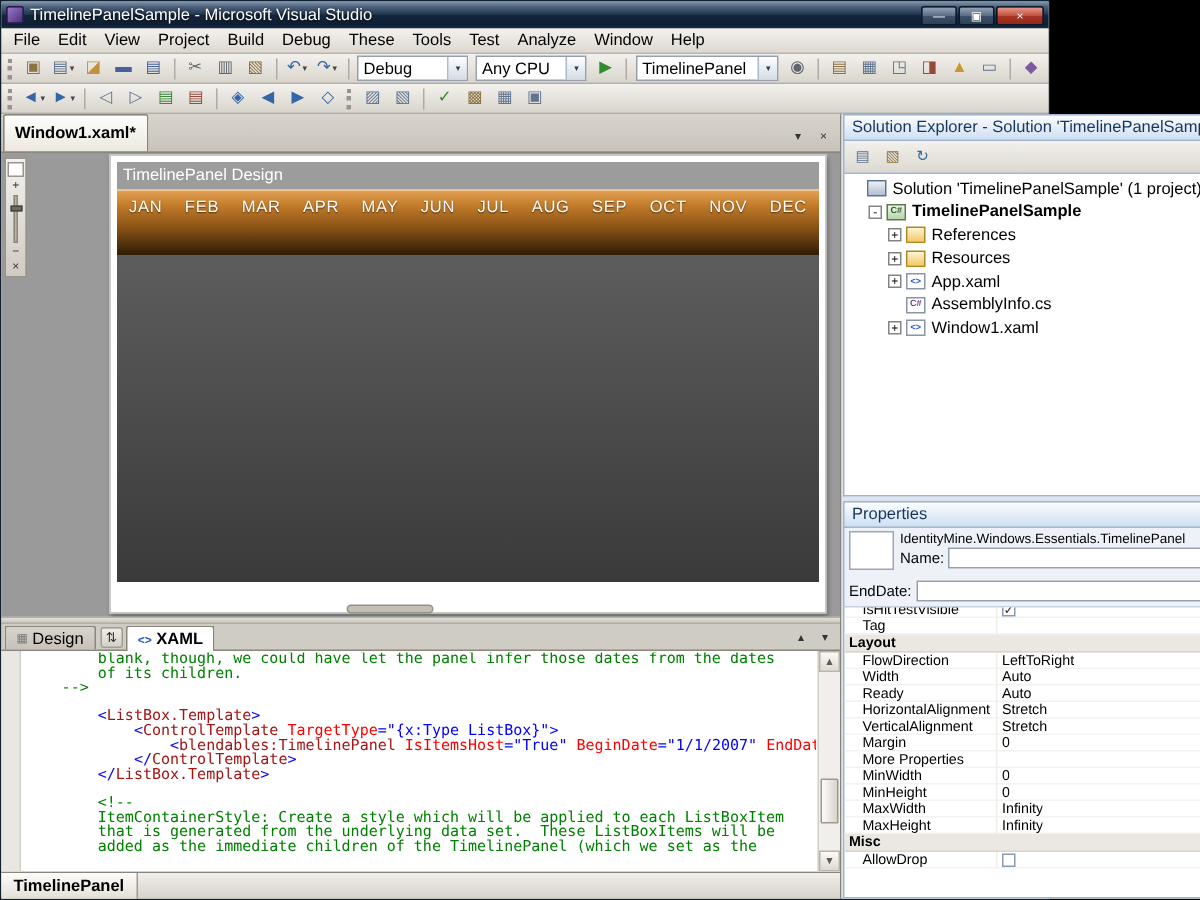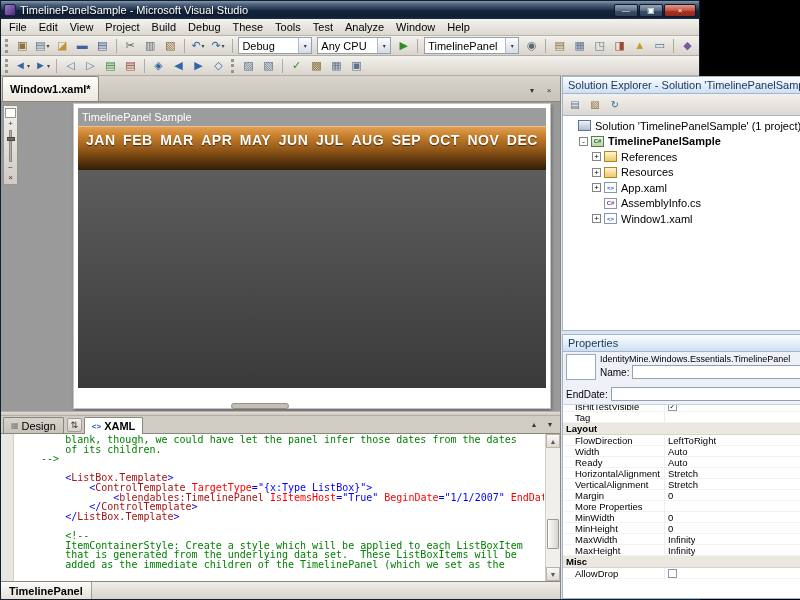--- a/index.html
+++ b/index.html
@@ -26,21 +26,21 @@
 .main{flex:1;display:flex;min-height:0}
 .doc-area{flex:0 0 560px;display:flex;flex-direction:column;min-height:0;border-right:1px solid #8a867c;background:#cfccc4}
 .doc-tabs{flex:0 0 18px;display:flex;align-items:flex-end;background:linear-gradient(#d9d5cd,#c7c3bb);padding-left:1px}
 .doc-tab{height:17px;display:flex;align-items:center;padding:12px 7px;background:linear-gradient(#fefdfb,#ece8e0);border:1px solid #8a867c;border-bottom:none;border-radius:2px 2px 0 0;font-weight:bold}
 .doc-tabs-right{margin-left:auto;display:flex;gap:3px;align-items:center;padding:0 4px 4px 0}
 .small-btn{width:14px;height:13px;display:flex;align-items:center;justify-content:center;font-size:8px;color:#333}
 .designer{flex:0 0 310px;position:relative;background:#9a9a9a;border-top:1px solid #8a867c;overflow:hidden}
 .preview-card{position:absolute;left:72px;top:1px;width:478px;height:306px;background:#fff;border:1px solid #c6c6c6;box-shadow:1px 2px 3px rgba(0,0,0,.3);padding:4px;display:flex;flex-direction:column}
 .preview-title{flex:0 0 18px;background:#9c9c9c;color:#fff;display:flex;align-items:center;padding-left:4px}
 .month-bar{flex:0 0 44px;display:flex;justify-content:space-between;padding:5px 8px 0;background:linear-gradient(180deg,#e2a055 0%,#c47d2a 22%,#8f5517 55%,#55330c 82%,#2f1d05 100%);border-top:1px solid #f0c080}
-.month{color:#fff;font-size:14px;font-weight:bold;letter-spacing:.5px;text-shadow:0 1px 1px rgba(0,0,0,.6)}
+.month{color:#fff;font-size:11px;font-weight:normal;letter-spacing:.5px;text-shadow:0 1px 1px rgba(0,0,0,.6)}
 .preview-content{flex:0 0 218px;background:linear-gradient(#5d5d5d,#3a3a3a)}
 .zoom-strip{position:absolute;left:2px;top:3px;width:15px;height:80px;background:linear-gradient(#f2f1ee,#cfcbc3);border:1px solid #9a958b;display:flex;flex-direction:column;align-items:center;padding:2px 0;gap:2px}
 .zoom-box{width:11px;height:10px;background:#fff;border:1px solid #9a958b}
 .zoom-btn{font-size:8px;line-height:8px;color:#333}
 .zoom-track{width:3px;flex:1;background:#b5b1a7;border:1px solid #8d887e;position:relative}
 .zoom-thumb{position:absolute;left:-3px;top:6px;width:8px;height:4px;background:#6d6962;border:1px solid #4a463f}
 .mini-hscroll{position:absolute;left:230px;bottom:2px;width:58px;height:6px;background:#c3bfb7;border:1px solid #968f83;border-radius:3px}
 .h-splitter{flex:0 0 5px;background:linear-gradient(#e3e0d9,#ccc8c0);border-top:1px solid #b3aea5;border-bottom:1px solid #b3aea5}
 .editor-tabs{flex:0 0 17px;display:flex;align-items:flex-end;background:#cfccc4;padding-left:2px;border-bottom:1px solid #8a867c}
 .etab{height:16px;display:flex;align-items:center;gap:3px;padding:0 7px;border:1px solid #8a867c;border-bottom:none;border-radius:2px 2px 0 0;background:linear-gradient(#d8d4cc,#c6c2ba);margin-right:1px}
@@ -289,21 +289,21 @@
         <div class="zoom-strip">
           <div class="zoom-box"></div>
           <div class="zoom-btn"><span>+</span></div>
           <div class="zoom-track">
               <div class="zoom-thumb"></div>
             </div>
           <div class="zoom-btn"><span>−</span></div>
           <div class="zoom-btn"><span>×</span></div>
         </div>
         <div class="preview-card">
-          <div class="preview-title">TimelinePanel Sample</div>
+          <div class="preview-title">TimelinePanel Design</div>
           <div class="month-bar">
               <span class="month">JAN</span>
               <span class="month">FEB</span>
               <span class="month">MAR</span>
               <span class="month">APR</span>
               <span class="month">MAY</span>
               <span class="month">JUN</span>
               <span class="month">JUL</span>
               <span class="month">AUG</span>
               <span class="month">SEP</span>

